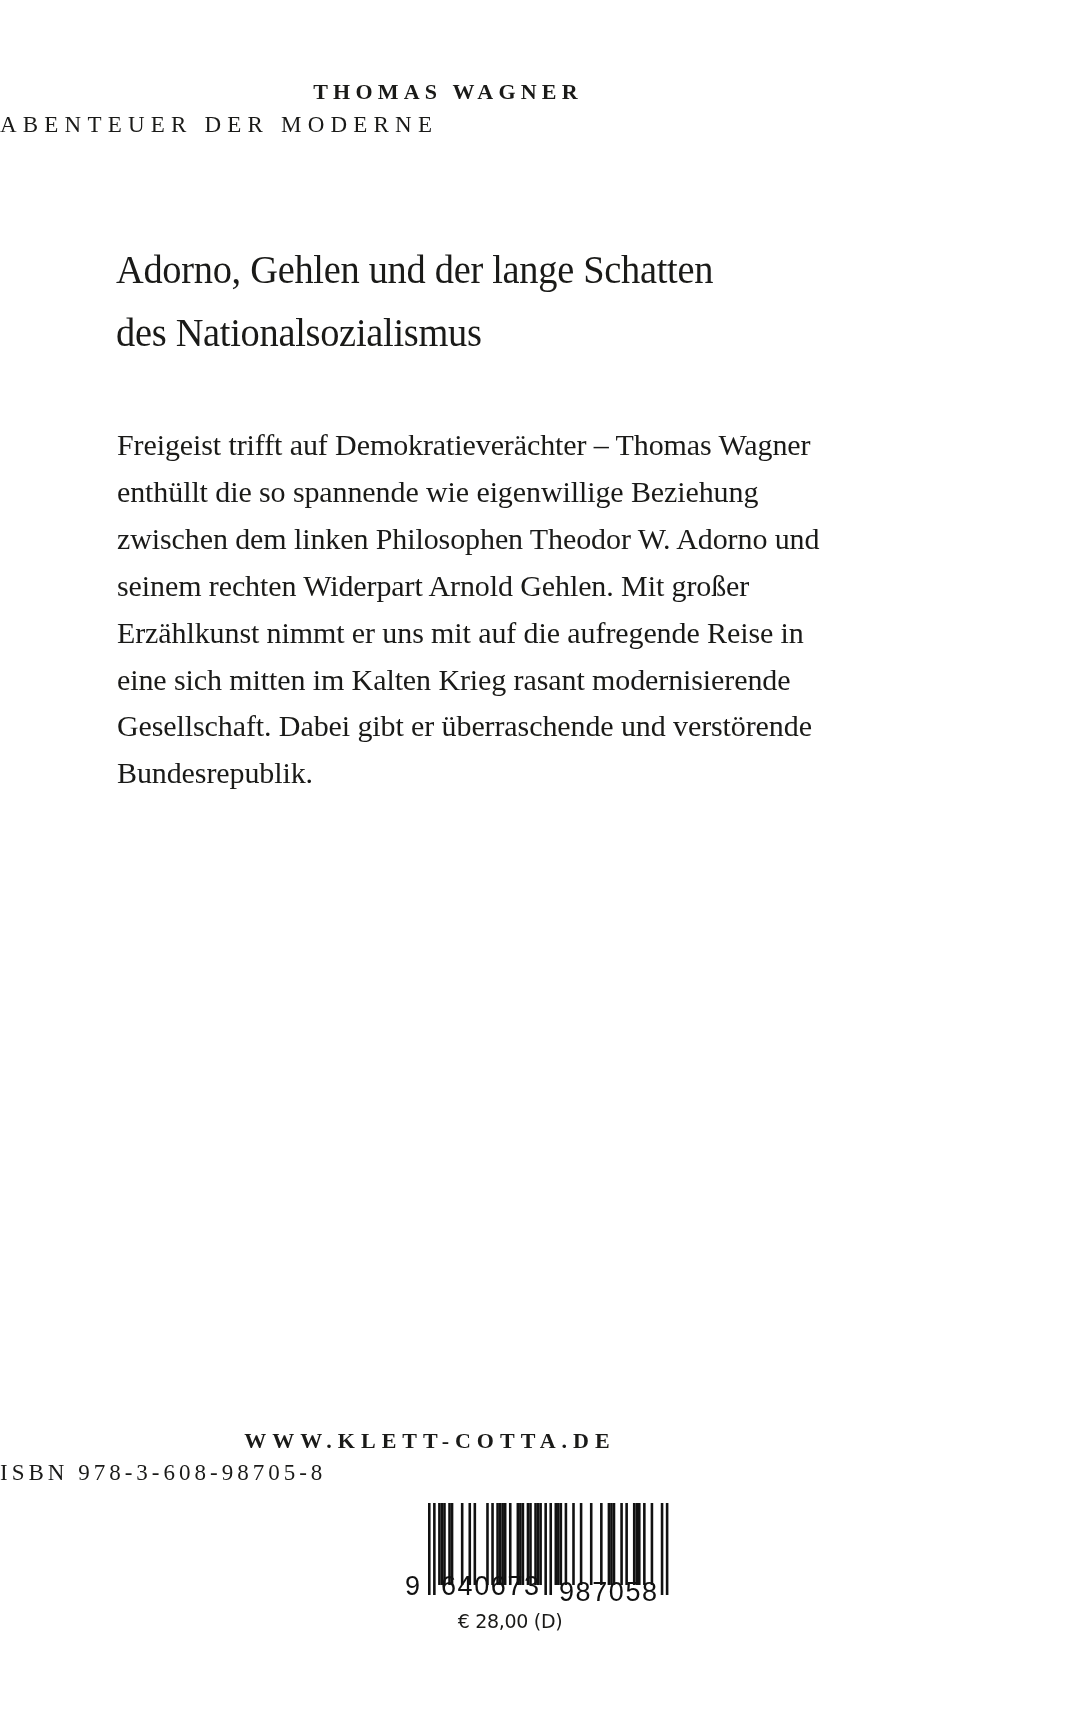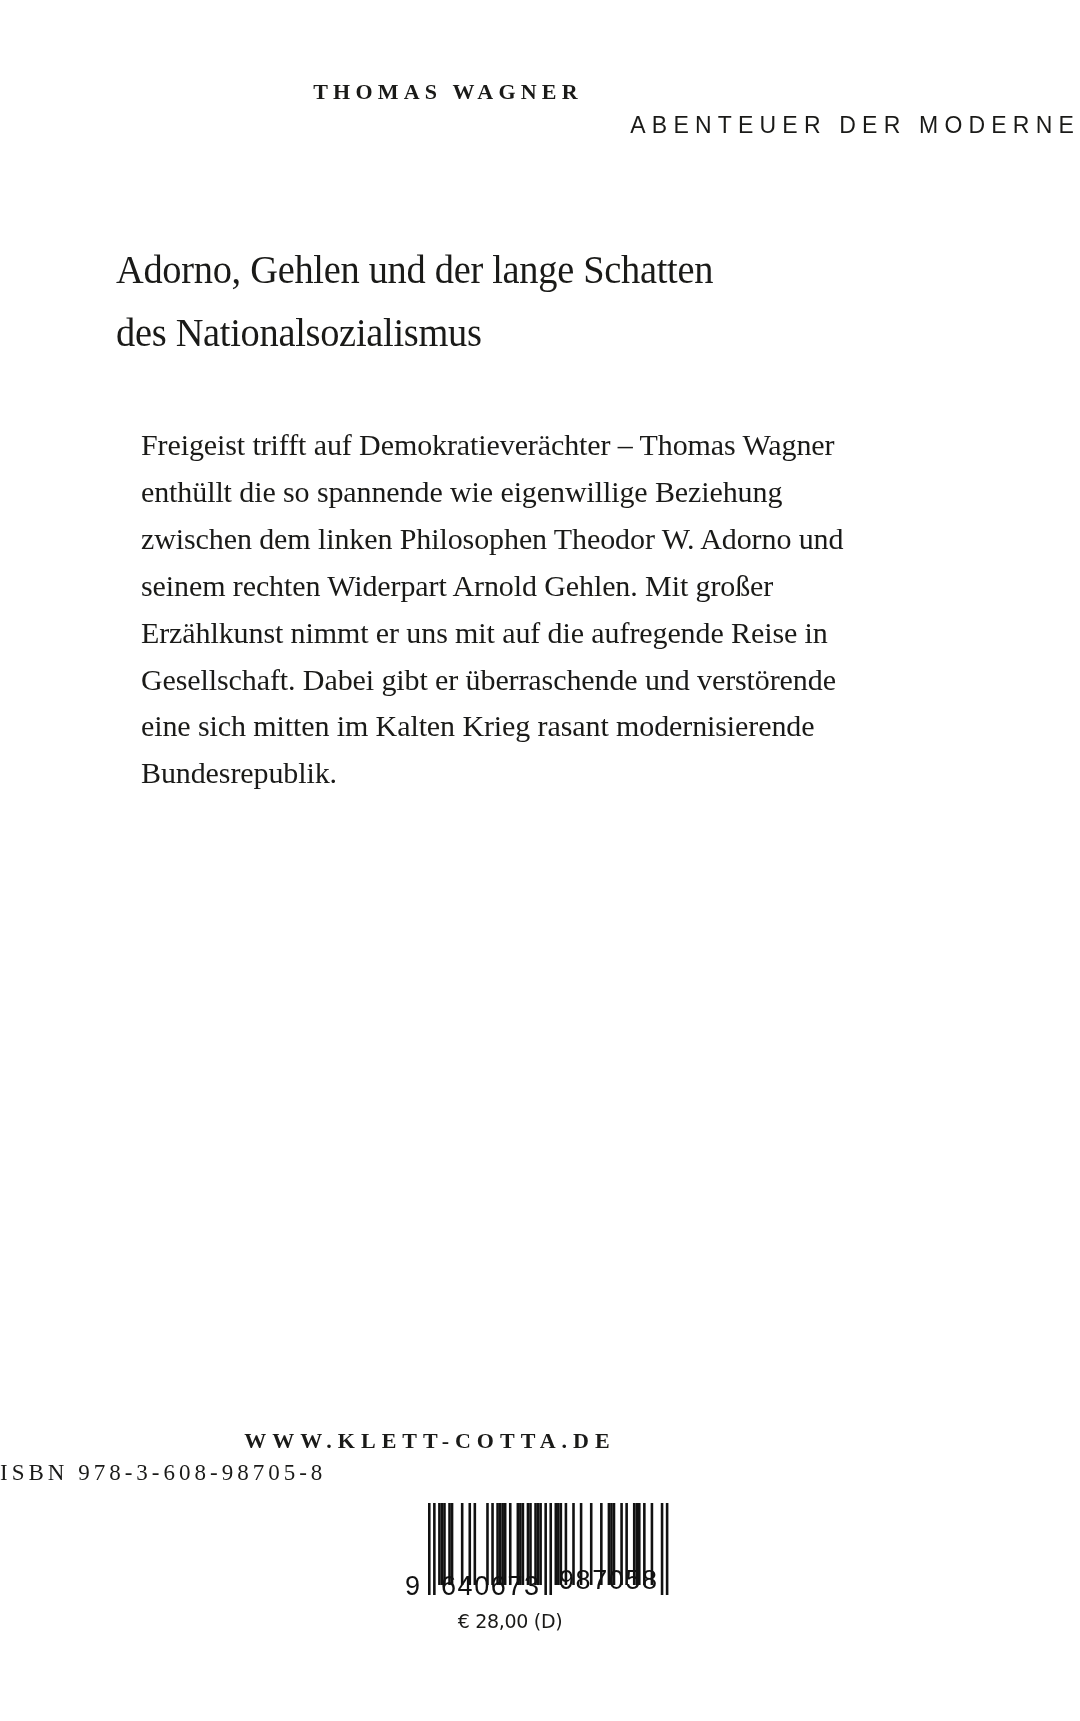--- a/index.html
+++ b/index.html
@@ -4,34 +4,34 @@
 <style>
   html, body { margin: 0; padding: 0; background: #ffffff; }
   body { width: 1080px; height: 1721px; position: relative; overflow: hidden; color: #1a1a18; }
   .abs { position: absolute; }
   .author {
     top: 78px; left: 0; width: 896px; text-align: center;
     font-family: "Liberation Serif", serif; font-weight: bold;
     font-size: 22px; letter-spacing: 5.2px; line-height: 28px;
   }
   .series {
-    top: 110px; left: 0; width: 1080px; text-align: right;
-    font-family: Liberation Sans, sans-serif;
+    top: 110px; left: 0; width: 1080px; text-align: left;
+    font-family: Liberation Serif, serif;
     font-size: 23px; letter-spacing: 6.2px; line-height: 30px;
   }
   .title {
     top: 238px; left: 116px; width: 900px;
     font-family: "Liberation Serif", serif;
     font-size: 40px; line-height: 63px; letter-spacing: -0.3px;
     transform: scaleX(0.96); transform-origin: left top;
   }
   .blurb {
     top: 422px; left: 117px; width: 920px;
     font-family: "Liberation Serif", serif;
-    font-size: 30px; line-height: 46.9px; letter-spacing: -0.1px; margin-left: 24px;
+    font-size: 30px; line-height: 46.9px; letter-spacing: -0.1px;
   }
   .blurb span { display: block; white-space: nowrap; }
   .url {
     top: 1428px; left: 0; width: 860px; text-align: center;
     font-family: "Liberation Serif", serif; font-weight: bold;
     font-size: 22px; letter-spacing: 6px; line-height: 26px;
   }
   .isbn {
     top: 1459px; left: 0; width: 1080px; 
     font-family: "Liberation Serif", serif;
@@ -61,22 +61,22 @@
     <div>Adorno, Gehlen und der lange Schatten</div>
     <div>des Nationalsozialismus</div>
   </div>
 
   <div class="abs blurb">
     <span>Freigeist trifft auf Demokratieverächter – Thomas Wagner</span>
     <span>enthüllt die so spannende wie eigenwillige Beziehung</span>
     <span>zwischen dem linken Philosophen Theodor W. Adorno und</span>
     <span>seinem rechten Widerpart Arnold Gehlen. Mit großer</span>
     <span>Erzählkunst nimmt er uns mit auf die aufregende Reise in</span>
+    <span>eine sich mitten im Kalten Krieg rasant modernisierende</span>
     <span>Gesellschaft. Dabei gibt er überraschende und verstörende</span>
-    <span>eine sich mitten im Kalten Krieg rasant modernisierende</span>
     <span>Bundesrepublik.</span>
   </div>
 
   <div class="abs url">WWW.KLETT-COTTA.DE</div>
   <div class="abs isbn">ISBN 978-3-608-98705-8</div>
 
   <div class="abs barcode-wrap">
     <svg id="barcode" width="242" height="95" xmlns="http://www.w3.org/2000/svg">
         <rect x="0.00" y="0" width="2.58" height="92" fill="#111"></rect>
         <rect x="5.06" y="0" width="2.58" height="92" fill="#111"></rect>
@@ -121,17 +121,17 @@
         <rect x="204.93" y="0" width="2.58" height="82" fill="#111"></rect>
         <rect x="207.46" y="0" width="2.58" height="82" fill="#111"></rect>
         <rect x="209.99" y="0" width="2.58" height="82" fill="#111"></rect>
         <rect x="215.05" y="0" width="2.58" height="82" fill="#111"></rect>
         <rect x="222.64" y="0" width="2.58" height="82" fill="#111"></rect>
         <rect x="232.76" y="0" width="2.58" height="92" fill="#111"></rect>
         <rect x="237.82" y="0" width="2.58" height="92" fill="#111"></rect>
       </svg>
     <span class="bc-digit" style="left:0px; top:70px;">9</span>
     <span class="bc-digit" style="left:36px; top:70px; letter-spacing:1.6px;">640673</span>
-    <span class="bc-digit" style="left:154px; top:64px; letter-spacing:1.6px;">987058</span>
+    <span class="bc-digit" style="left:154px; top:76px; letter-spacing:1.6px;">987058</span>
   </div>
 
   <div class="abs price">€ 28,00 (D)</div>
 </div>
 
 </body></html>

